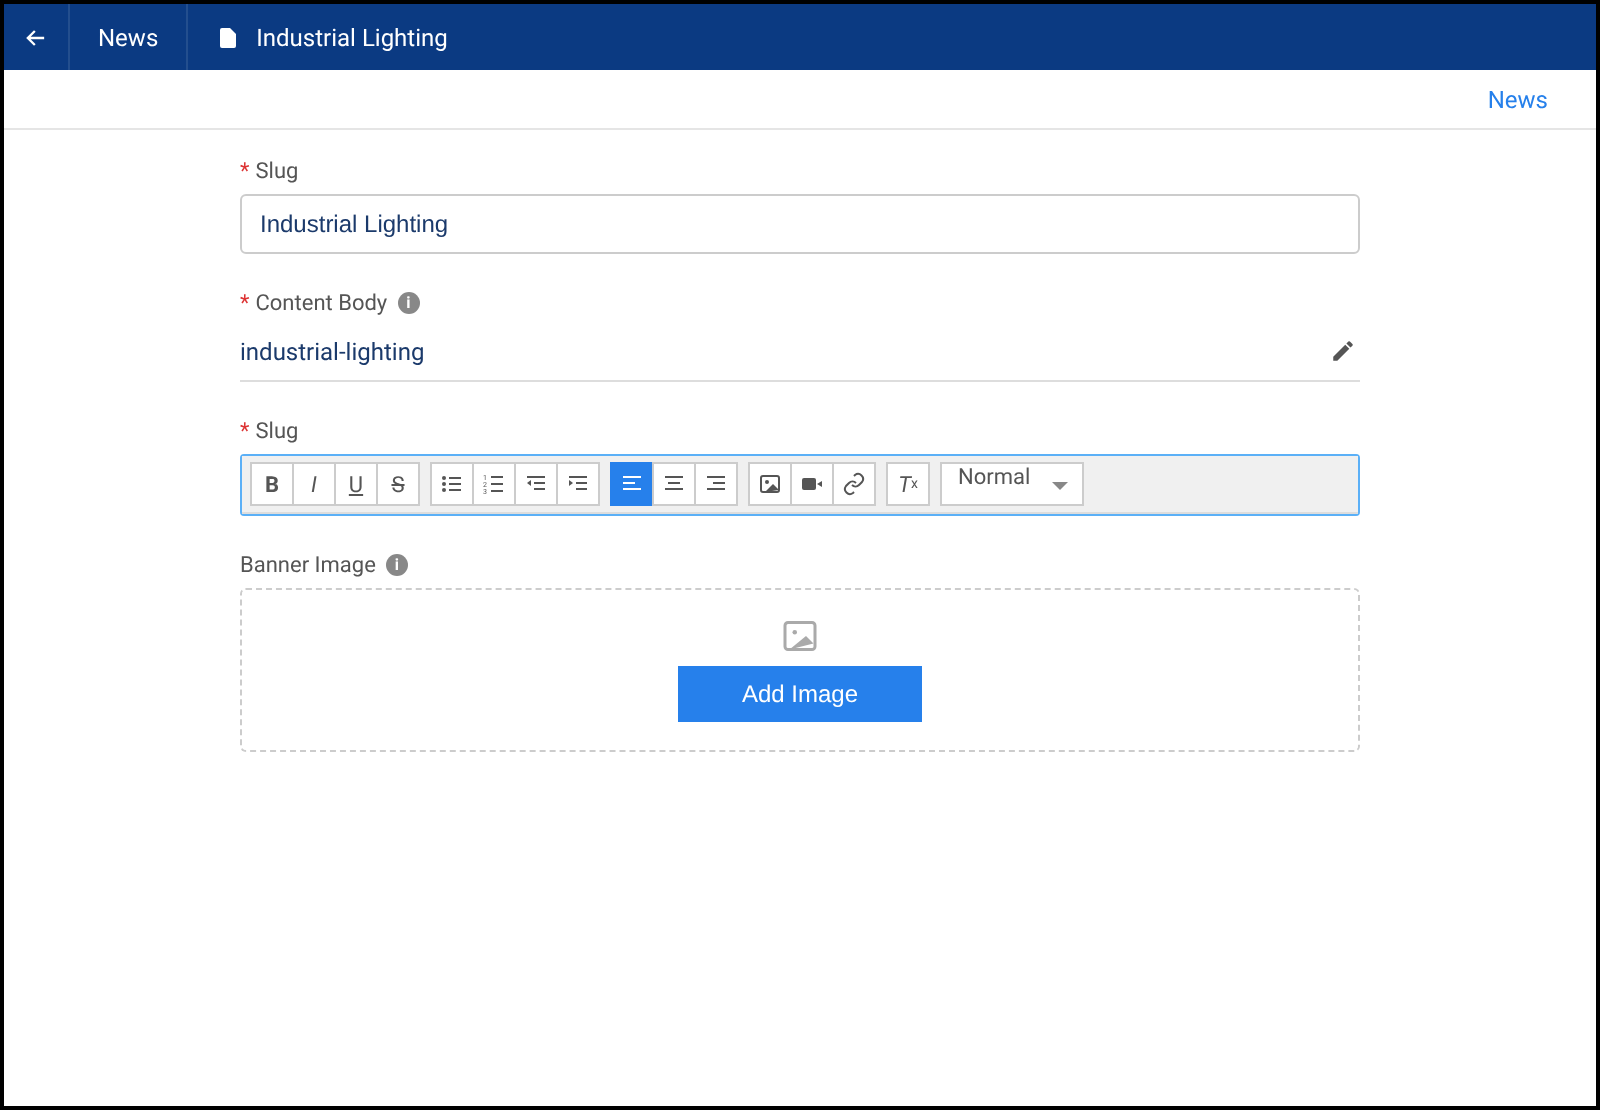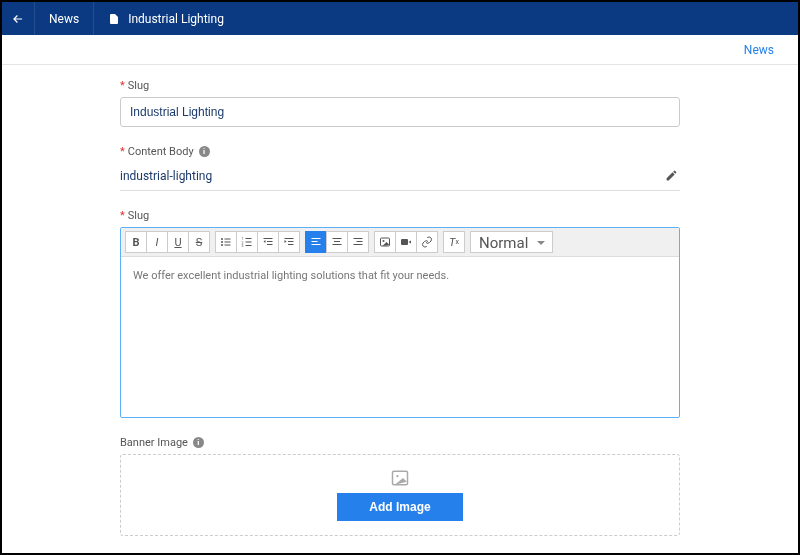--- a/index.html
+++ b/index.html
@@ -21,26 +21,26 @@
 .info-icon { margin-left: 5px; width: 11px; height: 11px; border-radius: 50%; background: #888; color: #fff; font-size: 8px; display: inline-flex; align-items: center; justify-content: center; font-weight: bold; cursor: help; }
 .text-input { width: 100%; border: 1px solid #ccc; border-radius: 3px; padding: 7px 9px; font-size: 12px; color: #1b3a6b; }
 .slug-row { display: flex; align-items: center; border-bottom: 1px solid #ddd; padding: 4px 0 6px; gap: 44px; }
 .slug-value { flex: 1; font-size: 12px; color: #1b3a6b; }
 .pencil { cursor: pointer; padding: 2px; }
 .editor-wrap { border: 1px solid #5bb0f7; border-radius: 2px; }
 .editor-toolbar { background: #f0f0f0; border-bottom: 1px solid #ddd; display: flex; align-items: center; padding: 3px 4px; flex-wrap: nowrap; }
 .tbtn { width: 22px; height: 22px; border: 1px solid #ccc; background: #fff; margin-right: -1px; display: flex; align-items: center; justify-content: center; cursor: pointer; font-size: 11px; color: #555; }
 .tbtn.active { background: #2680eb; border-color: #2680eb; color: #fff; }
 .tgroup-gap { width: 6px; }
-.format-select { height: 22px; border: 1px solid #ccc; background: #fff; padding: 0 24px 0 8px; font-size: 15px; color: #555; margin-left: 6px; cursor: pointer; display: flex; align-items: flex-end; position: relative; min-width: 72px; }
+.format-select { height: 22px; border: 1px solid #ccc; background: #fff; padding: 0 24px 0 8px; font-size: 11px; color: #555; margin-left: 6px; cursor: pointer; display: flex; align-items: flex-start; position: relative; min-width: 72px; }
 .format-select::after { content: ""; position: absolute; right: 7px; top: 9px; border-left: 4px solid transparent; border-right: 4px solid transparent; border-top: 4px solid #888; }
 .editor-body { min-height: 160px; padding: 12px; font-size: 11px; color: #777; }
 .banner-box { border: 1px dashed #ccc; border-radius: 3px; padding: 14px; text-align: center; }
 .banner-icon { color: #aaa; margin-bottom: 6px; }
-.add-image-btn { background: #2680eb; color: #fff; border: none; border-radius: 0; padding: 7px 32px; font-size: 12px; cursor: pointer; font-weight: bold; }
+.add-image-btn { background: #2680eb; color: #fff; border: none; border-radius: 0; padding: 7px 32px; font-size: 12px; cursor: pointer; }
 svg { display: block; }
 </style>
 </head>
 <body>
 
 <div class="header">
   <div class="back-btn">
     <svg width="14" height="14" viewBox="0 0 24 24" fill="none" stroke="#fff" stroke-width="2">
         <path d="M19 12H5M11 18l-6-6 6-6"></path>
       </svg>
@@ -187,23 +187,20 @@
               </svg>
             </div>
         <div class="tgroup-gap"></div>
         <div class="tbtn">
               <i>T</i>
               <sub style="font-size:7px">x</sub>
             </div>
         <div class="format-select">
           <span>Normal</span>
         </div>
-      </div>
-      <div class="editor-body">
-        <span>We offer excellent industrial lighting solutions that fit your needs.</span>
       </div>
     </div>
   </div>
 
   <div class="field">
     <div class="field-label">
       <span>Banner Image</span>
       <span class="info-icon">i</span>
     </div>
     <div class="banner-box">

